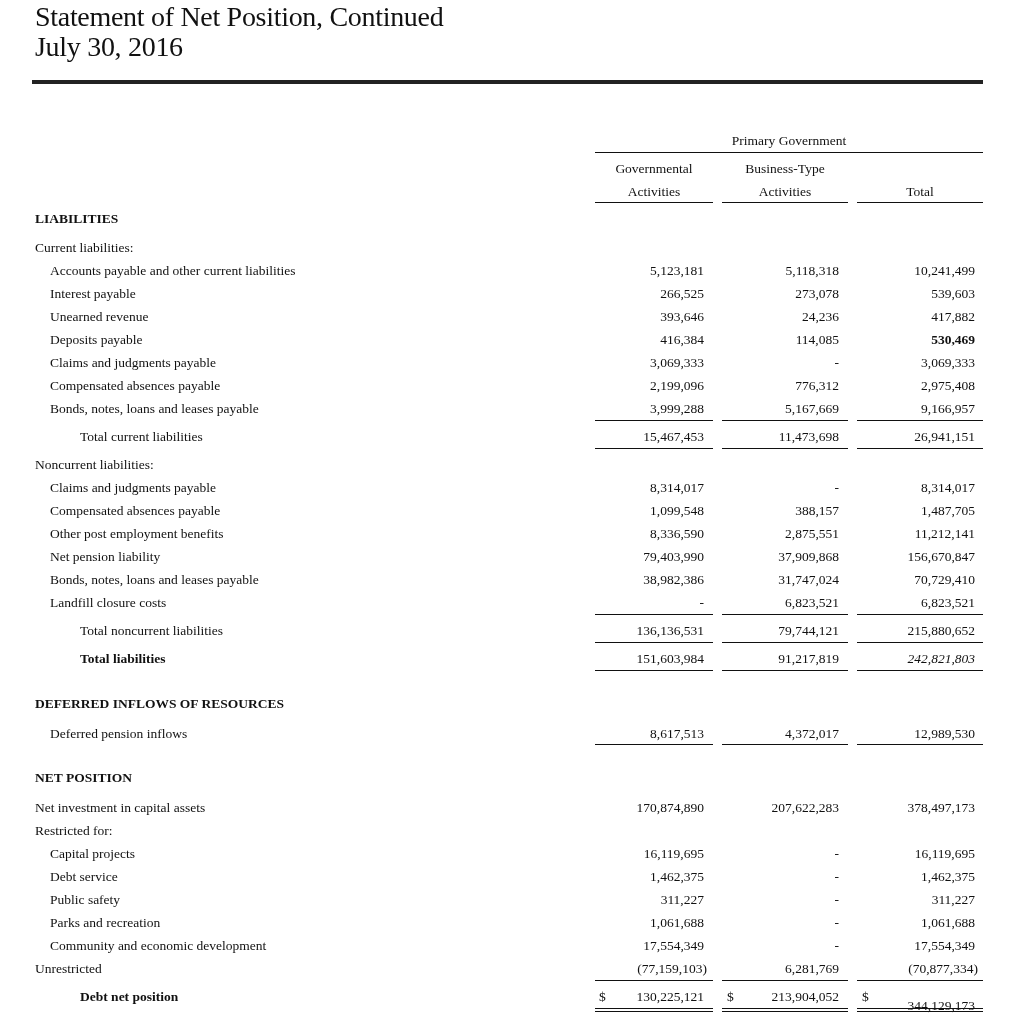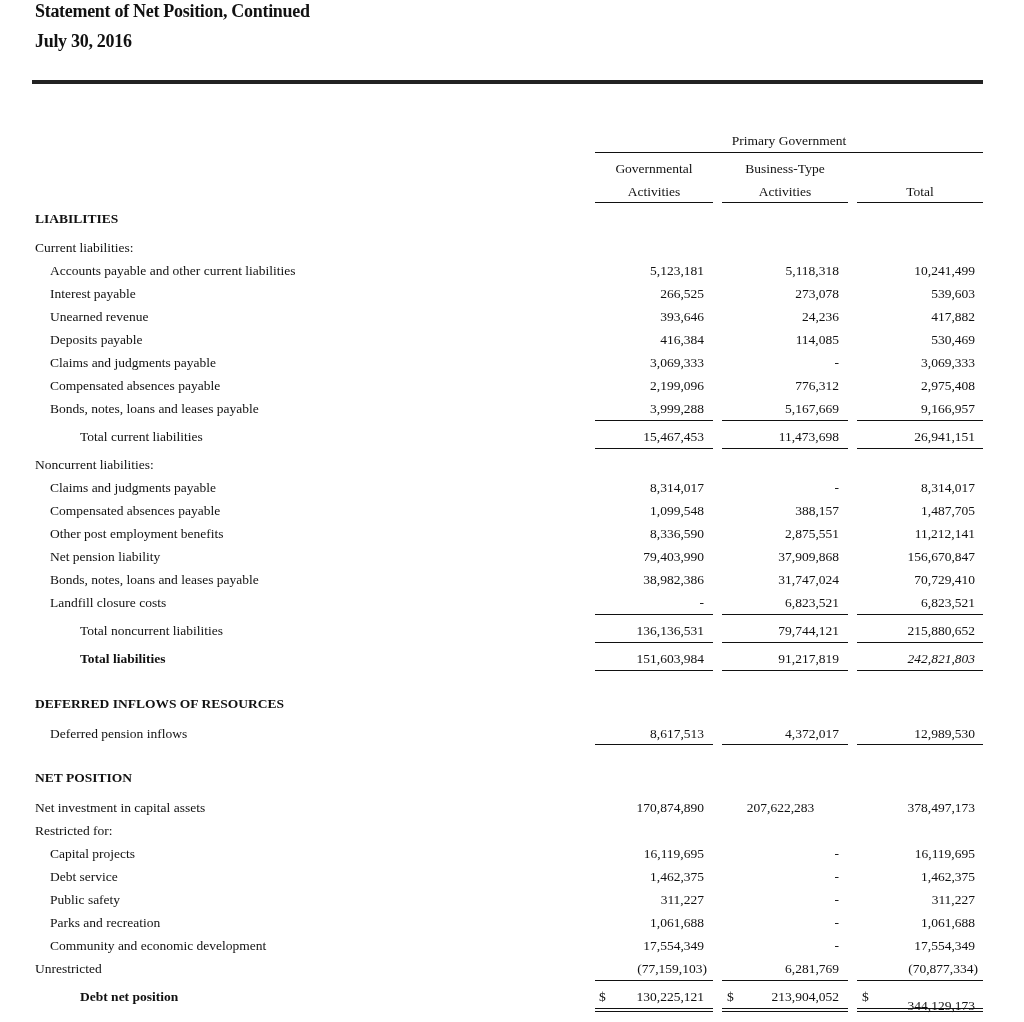--- a/index.html
+++ b/index.html
@@ -2,21 +2,21 @@
 <html><head>
 <meta charset="utf-8">
 <style>
   html, body { margin: 0; padding: 0; background: #ffffff; }
   body {
     width: 1024px; height: 1022px; position: relative; overflow: hidden;
     font-family: "Liberation Serif", "DejaVu Serif", serif;
     color: #111;
   }
   .title {
-    position: absolute; left: 35px; font-weight: bold; font-size: 18px;
+    position: absolute; left: 35px; font-weight: normal; font-size: 28px;
     letter-spacing: -0.3px; white-space: nowrap;
   }
   .rule-thick {
     position: absolute; left: 32px; width: 951px; height: 0;
     border-top: 3px solid #222; border-bottom: 1px solid #222;
   }
   .line { position: absolute; height: 0; border-top: 1.6px solid #111; }
   .colhead { position: absolute; font-size: 13.5px; text-align: center; white-space: nowrap; }
   .lbl { position: absolute; font-size: 13.5px; white-space: nowrap; }
   .lbl.hdr { font-weight: bold; }
@@ -66,21 +66,21 @@
 <div>
   <div class="lbl" style="left:50px; top:309px;">Unearned revenue</div>
   <div class="num c1" style="top:309px;">393,646</div>
   <div class="num c2" style="top:309px;">24,236</div>
   <div class="num c3" style="top:309px;">417,882</div>
 </div>
 <div>
   <div class="lbl" style="left:50px; top:332px;">Deposits payable</div>
   <div class="num c1" style="top:332px;">416,384</div>
   <div class="num c2" style="top:332px;">114,085</div>
-  <div class="num c3" style="top:332px;">530,469</div>
+  <div class="num c3" style="top:332px;font-weight:bold;">530,469</div>
 </div>
 <div>
   <div class="lbl" style="left:50px; top:355px;">Claims and judgments payable</div>
   <div class="num c1" style="top:355px;">3,069,333</div>
   <div class="num c2" style="top:355px;">-</div>
   <div class="num c3" style="top:355px;">3,069,333</div>
 </div>
 <div>
   <div class="lbl" style="left:50px; top:378px;">Compensated absences payable</div>
   <div class="num c1" style="top:378px;">2,199,096</div>
@@ -177,21 +177,21 @@
   <div class="num c3" style="top:726px;">12,989,530</div>
 </div>
 <div class="line" style="left:595px; width:118px; top:744px;"></div>
 <div class="line" style="left:722px; width:126px; top:744px;"></div>
 <div class="line" style="left:857px; width:126px; top:744px;"></div>
 
 <div class="lbl hdr" style="left:35px; top:770px;">NET POSITION</div>
 <div>
   <div class="lbl" style="left:35px; top:800px;">Net investment in capital assets</div>
   <div class="num c1" style="top:800px;">170,874,890</div>
-  <div class="num c2" style="top:800px;text-align:center;">207,622,283</div>
+  <div class="num c2" style="top:800px;">207,622,283</div>
   <div class="num c3" style="top:800px;">378,497,173</div>
 </div>
 <div class="lbl" style="left:35px; top:823px;">Restricted for:</div>
 
 <div>
   <div class="lbl" style="left:50px; top:846px;">Capital projects</div>
   <div class="num c1" style="top:846px;">16,119,695</div>
   <div class="num c2" style="top:846px;">-</div>
   <div class="num c3" style="top:846px;">16,119,695</div>
 </div>

